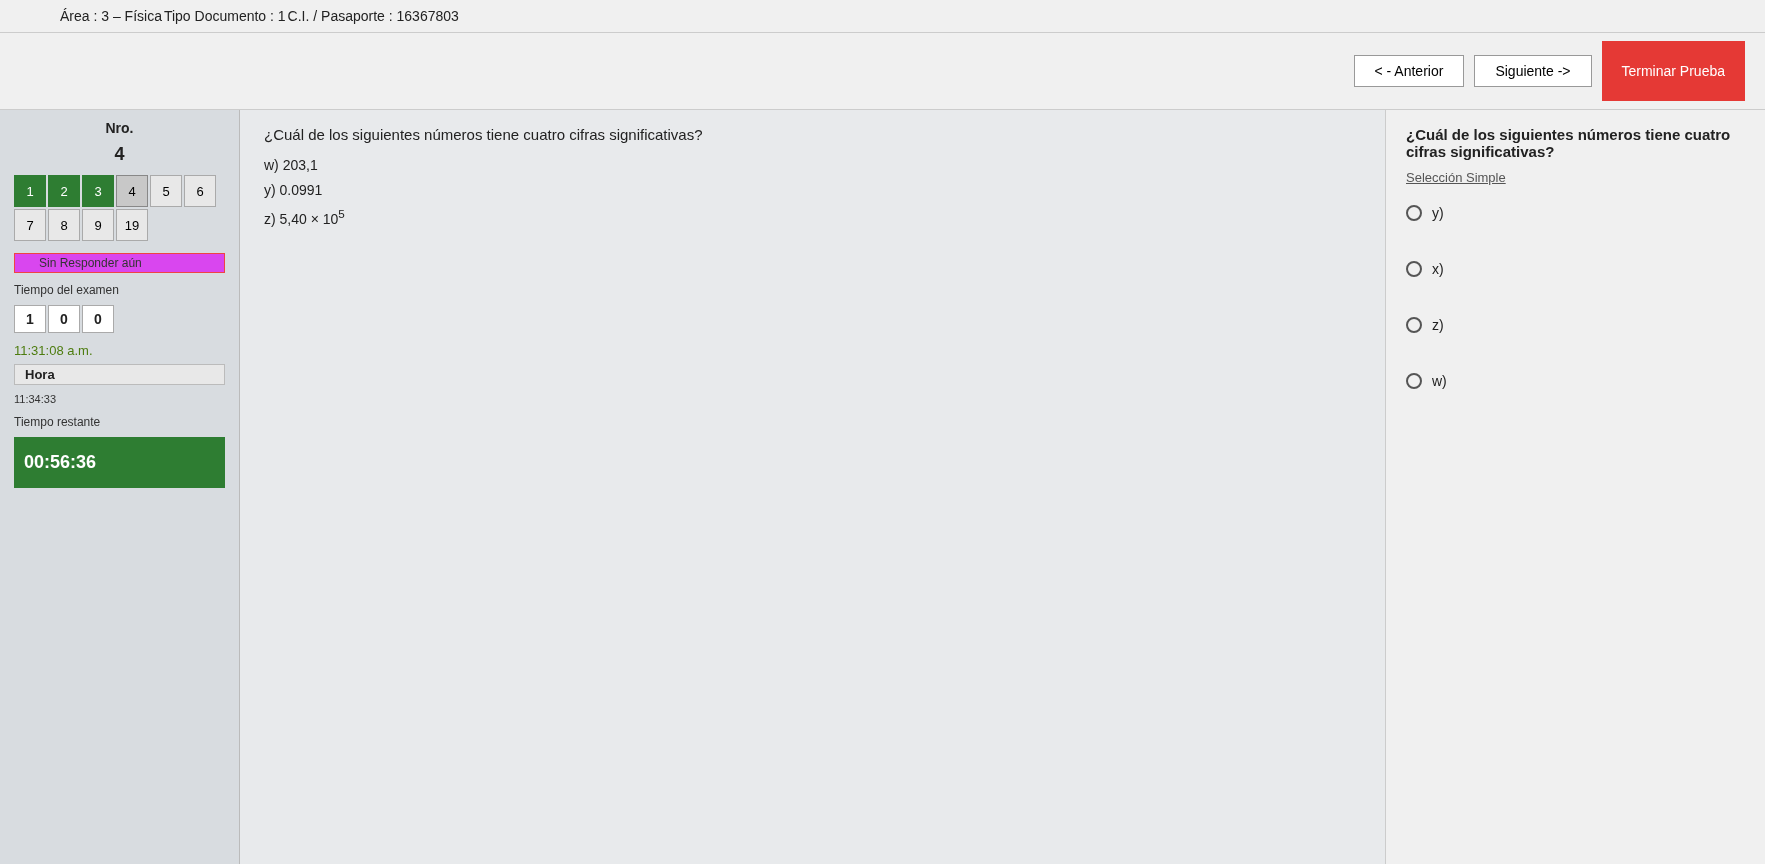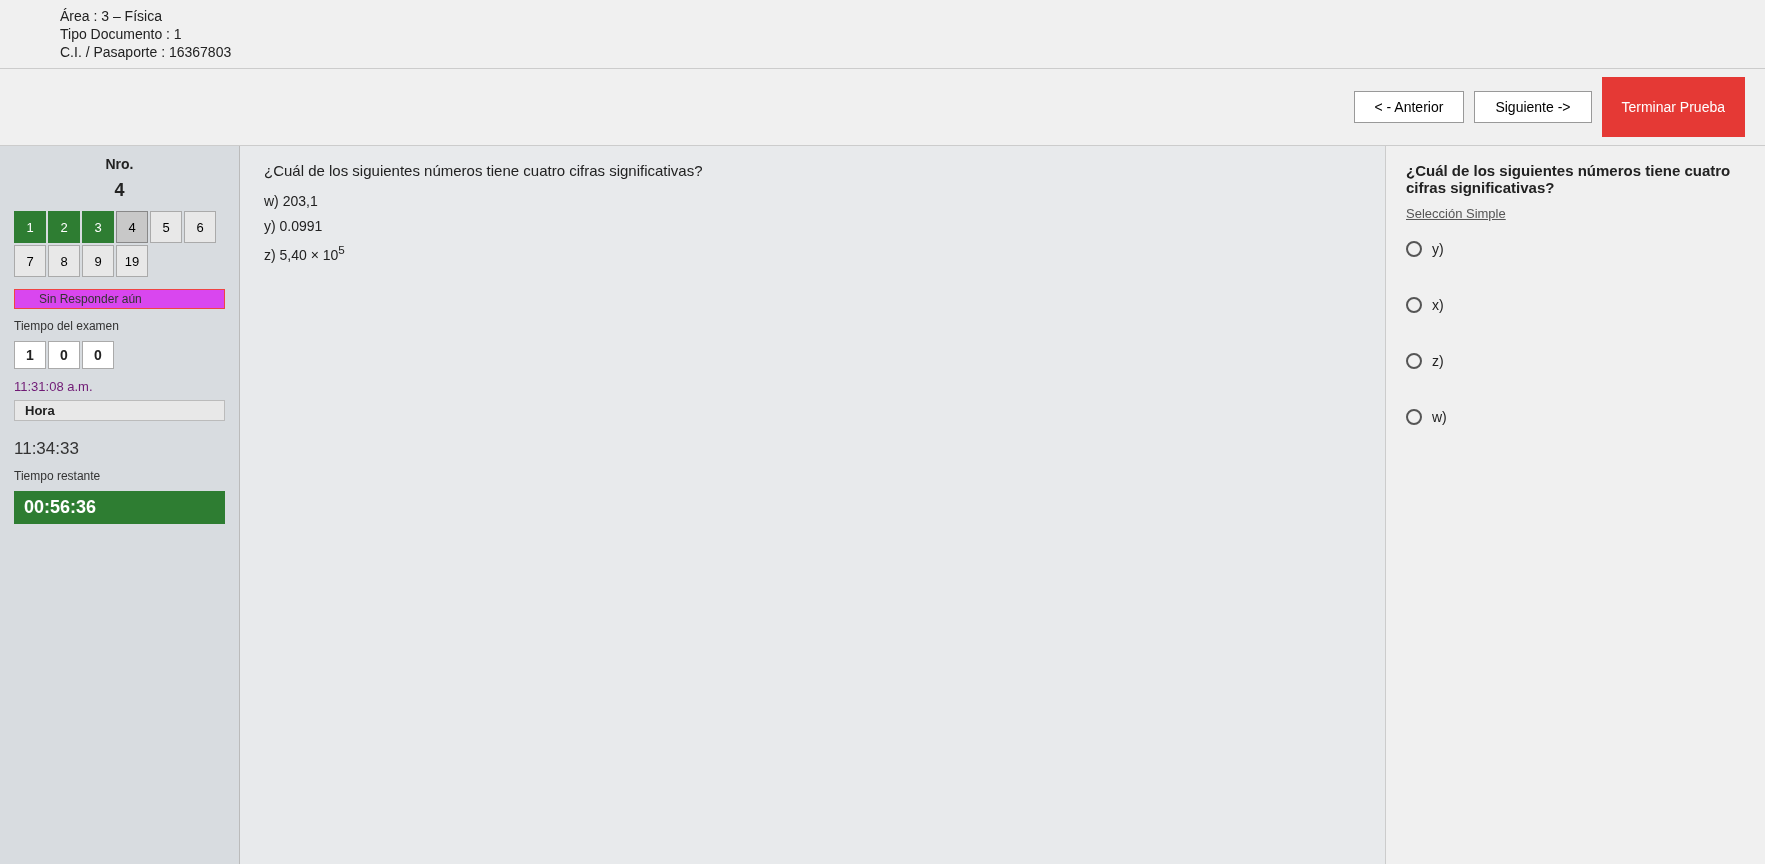--- a/index.html
+++ b/index.html
@@ -13,21 +13,21 @@
       display: flex;
       flex-direction: column;
       min-height: 864px;
       padding: 0;
     }
     
     .info-bar {
       background: #f0f0f0;
       padding: 8px 20px 8px 60px;
       display: flex;
-      flex-direction: column;
+      flex-direction: row;
       gap: 2px;
       border-bottom: 1px solid #ccc;
     }
     .info-bar .info-row {
       font-size: 14px;
     }
     
     .header-row {
       background: #f0f0f0;
       display: flex;
@@ -135,47 +135,47 @@
       border: 1px solid #aaa;
       background: #fff;
       display: flex;
       align-items: center;
       justify-content: center;
       font-size: 14px;
       font-weight: bold;
     }
     .time-start {
       font-size: 13px;
-      color: #701a75;
+      color: #4d7c0f;
       margin-top: 4px;
     }
     .hora-label {
       font-size: 13px;
       background: #e8e8e8;
       border: 1px solid #bbb;
       padding: 2px 10px;
       display: inline-block;
       font-weight: bold;
     }
     .time-current {
-      font-size: 17px;
+      font-size: 11px;
       color: #333;
-      margin-top: 12px;
+      margin-top: 2px;
     }
     .tiempo-restante-label {
       font-size: 12px;
       color: #333;
       margin-top: 4px;
     }
     .countdown {
       background: #2e7d32;
       color: #fff;
       font-size: 18px;
       font-weight: bold;
-      padding: 6px 10px;
+      padding: 15px 10px;
       margin-top: 2px;
       display: inline-block;
     }
     
     .question-area {
       flex: 1;
       padding: 16px 24px;
       background: #e8eaec;
     }
     .question-text {

